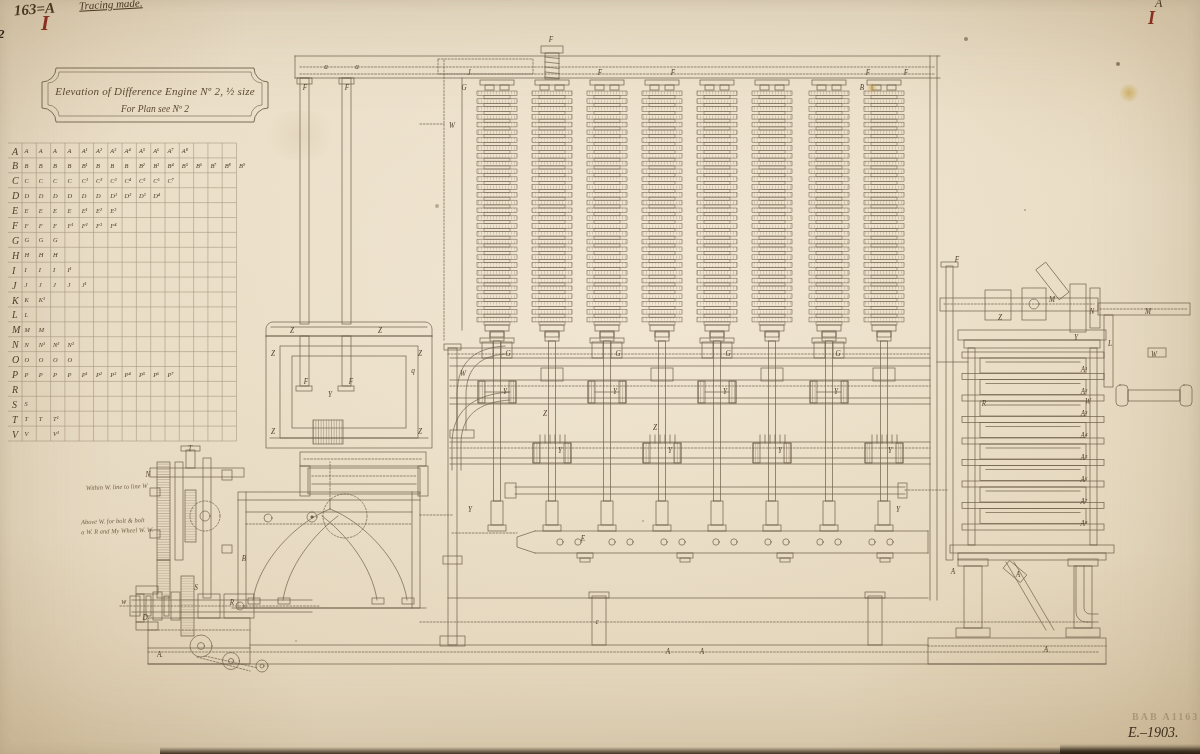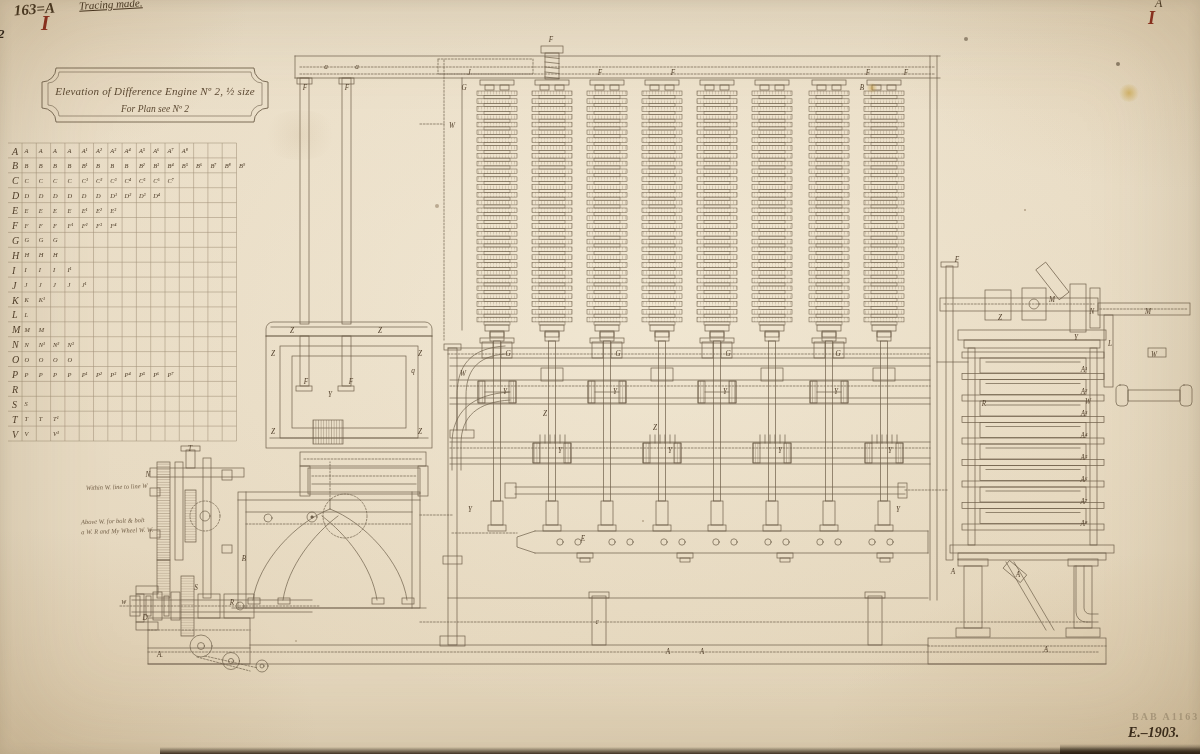--- a/index.html
+++ b/index.html
@@ -19,21 +19,21 @@
   #tracing{left:79px;top:-2px;font-size:11px;text-decoration:underline;transform:rotate(-3deg)}
   #redI-left{left:41px;top:11px;font-size:21px;font-weight:bold;color:#8a2b1c}
   #corner-a{left:1155px;top:-4px;font-size:12px}
   #redI-right{left:1148px;top:8px;font-size:18px;font-weight:bold;color:#8a2b1c}
   #edge-mark{left:-2px;top:26px;font-size:13px;font-weight:bold;color:#241a12}
   .note{position:absolute;font-style:italic;font-size:6.5px;color:#77644c;transform:rotate(-2deg);white-space:nowrap}
   #note1{left:86px;top:483px}
   #note2{left:81px;top:516px;line-height:1.55}
   #stamp{left:1132px;top:711px;font-size:10px;font-style:normal;font-weight:bold;
     color:rgba(128,112,90,.48);letter-spacing:2px}
-  #e1903{left:1128px;top:725px;font-size:14px;font-weight:bold;color:#352718}
+  #e1903{left:1128px;top:725px;font-size:14px;font-weight:normal;color:#352718}
   .stain{position:absolute;border-radius:50%;pointer-events:none}
   #stain1{left:1118px;top:84px;width:22px;height:18px;background:radial-gradient(circle,rgba(198,158,52,.6),rgba(198,158,52,0) 70%)}
   #stain2{left:866px;top:83px;width:12px;height:10px;background:radial-gradient(circle,rgba(192,148,48,.55),rgba(192,148,48,0) 70%)}
   #stain3{left:260px;top:110px;width:80px;height:50px;background:radial-gradient(circle,rgba(160,130,88,.10),transparent 70%)}
   #specks{position:absolute;left:0;top:0;width:2px;height:2px;background:transparent;border-radius:50%;
     box-shadow:1117px 63px 0 1px rgba(70,55,35,.55), 965px 38px 0 1px rgba(70,55,35,.5),
       436px 205px 0 1px rgba(110,85,55,.4), 642px 520px 0 0 rgba(110,85,55,.4),
       1024px 209px 0 0 rgba(110,85,55,.45), 295px 640px 0 0 rgba(110,85,55,.35)}
   #bottom-edge{position:absolute;left:160px;top:747px;width:1040px;height:7px;
     background:linear-gradient(to bottom,rgba(50,38,25,0),rgba(38,27,16,.9))}

